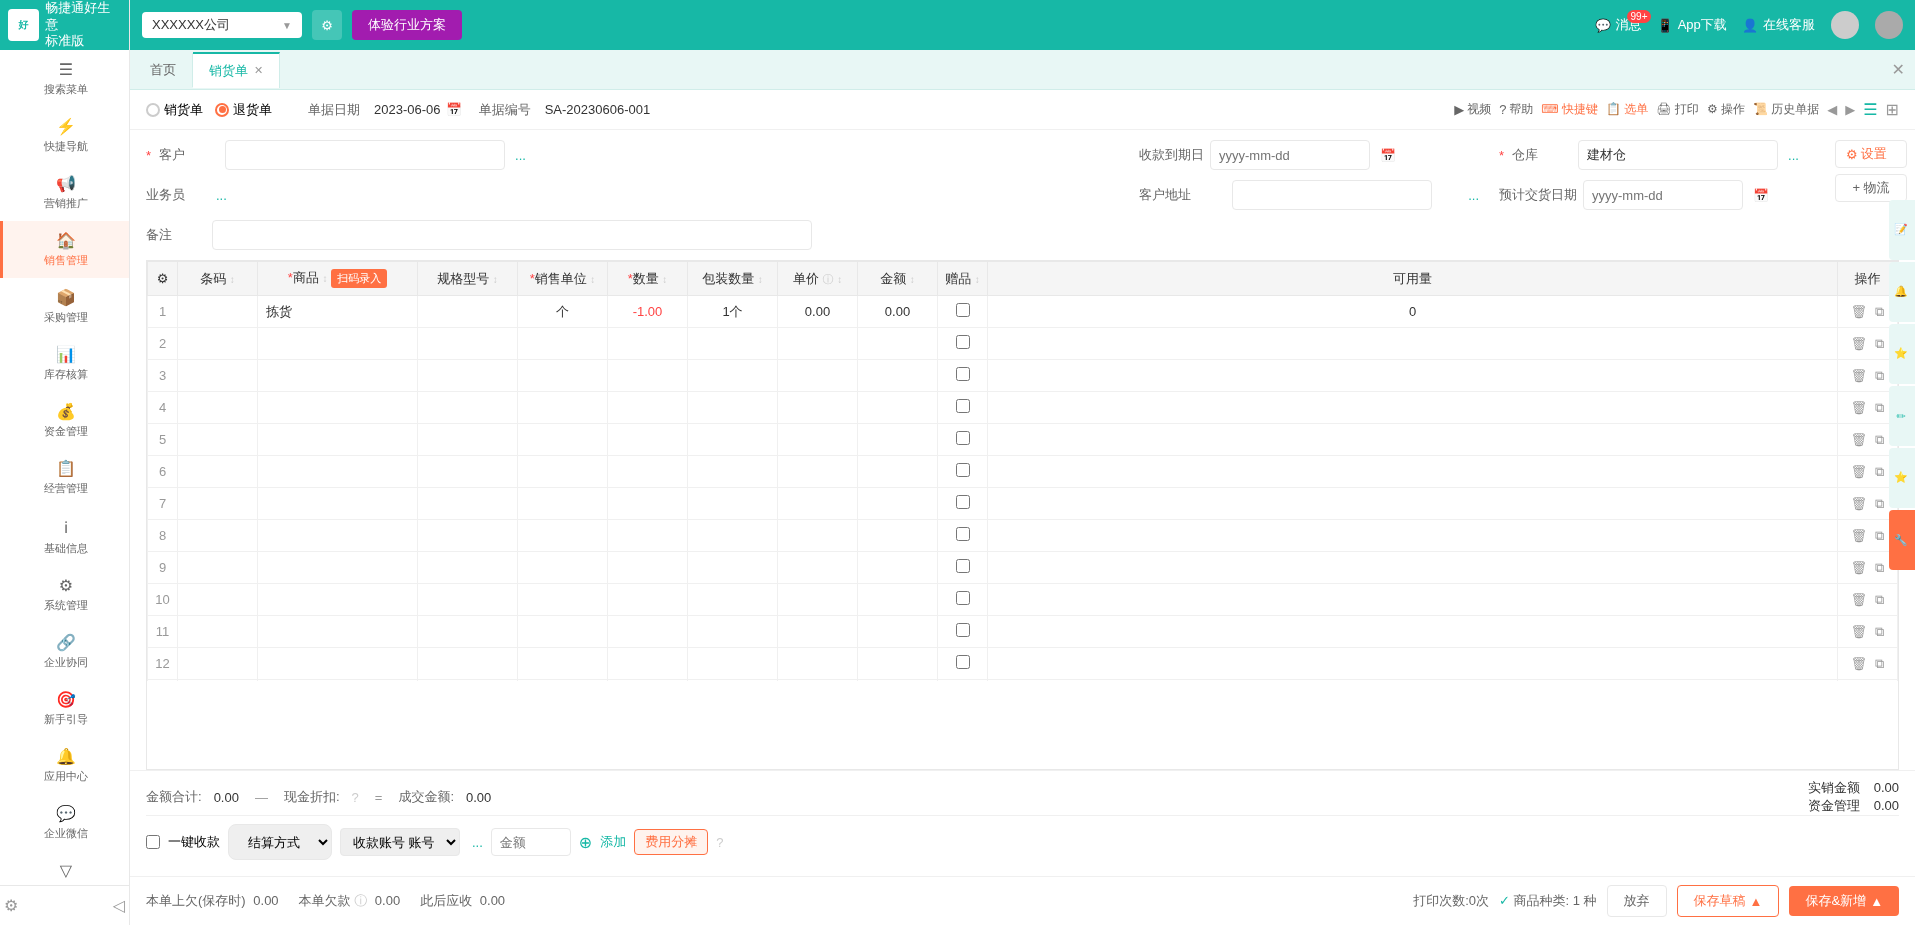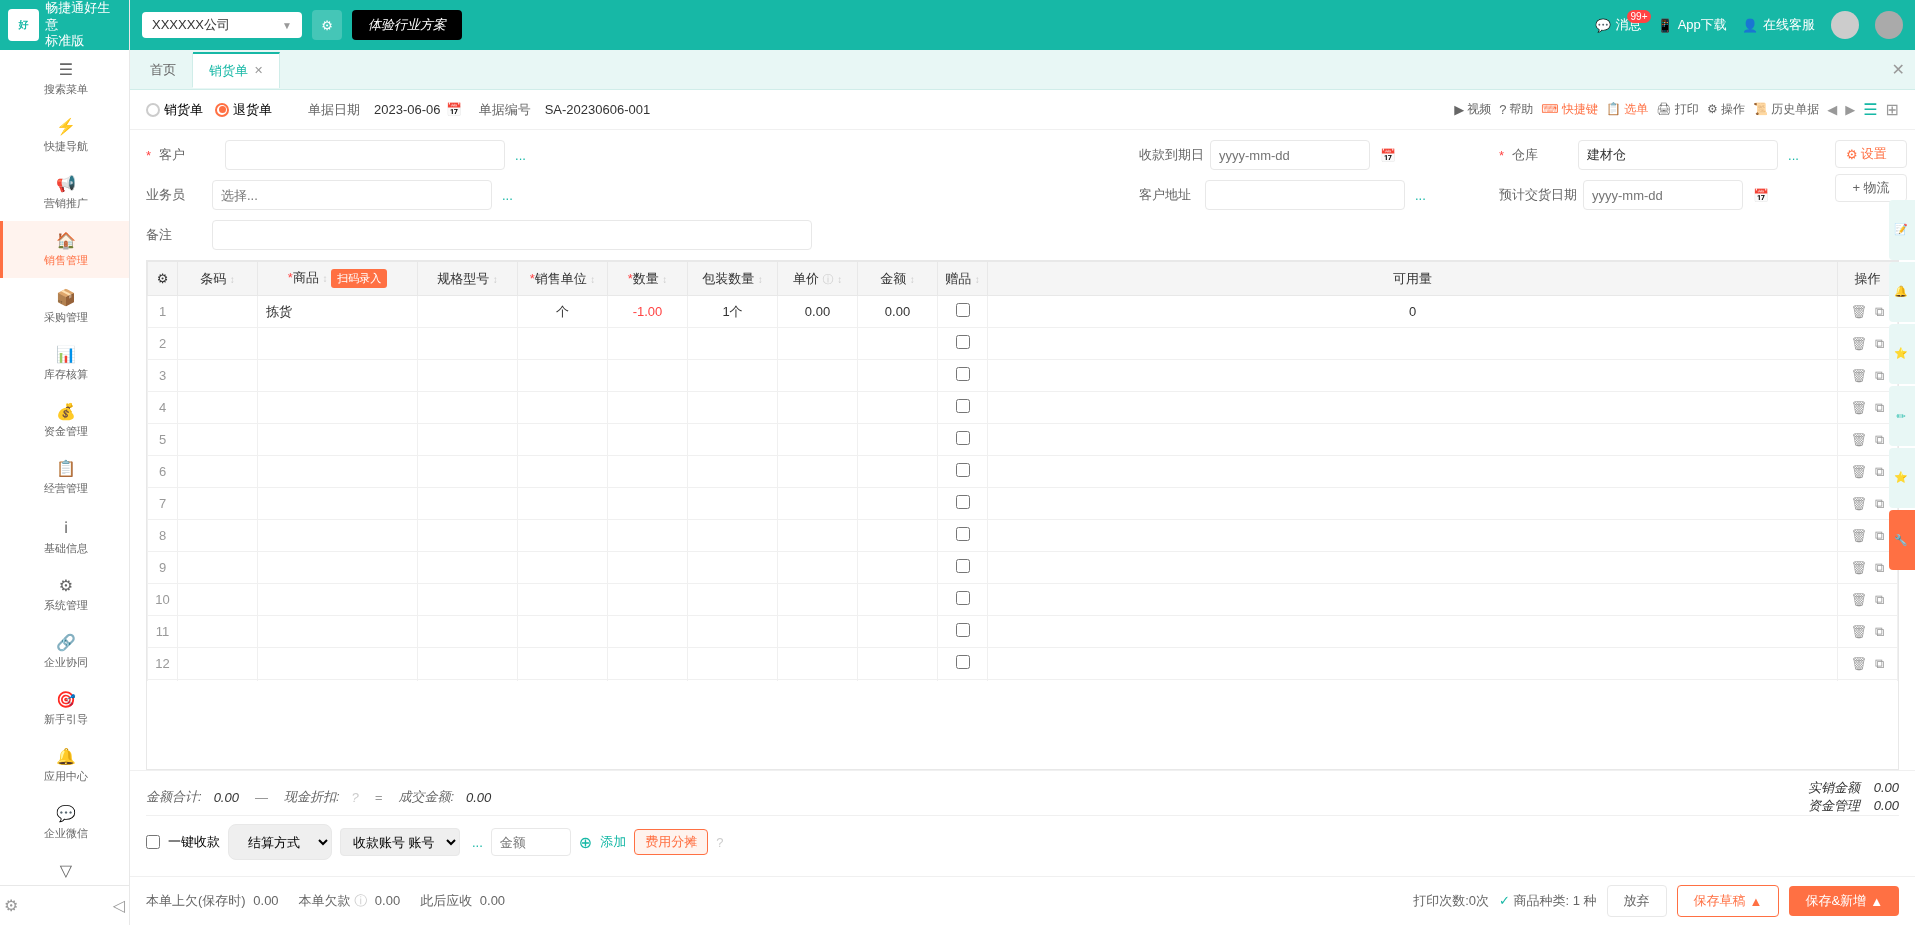--- a/index.html
+++ b/index.html
@@ -19,21 +19,21 @@
 
     
     .main-area { flex: 1; display: flex; flex-direction: column; height: 925px; }
 
     
     .topbar { height: 50px; background: #17b8a6; display: flex; align-items: center; padding: 0 12px; gap: 10px; }
     .company-selector { background: #fff; border-radius: 4px; padding: 4px 10px; display: flex; align-items: center; gap: 6px; cursor: pointer; min-width: 160px; }
     .company-name { flex: 1; font-size: 13px; color: #333; }
     .company-arrow { color: #999; font-size: 10px; }
     .settings-btn { width: 30px; height: 30px; background: rgba(255,255,255,0.2); border-radius: 4px; display: flex; align-items: center; justify-content: center; cursor: pointer; color: #fff; }
-    .trial-btn { background: #000000; color: #fff; border: none; border-radius: 4px; padding: 6px 16px; cursor: pointer; font-size: 13px; font-style: italic; }
+    .trial-btn { background: #a21caf; color: #fff; border: none; border-radius: 4px; padding: 6px 16px; cursor: pointer; font-size: 13px; }
     .topbar-right { margin-left: auto; display: flex; align-items: center; gap: 16px; color: #fff; }
     .topbar-right-item { display: flex; align-items: center; gap: 4px; cursor: pointer; font-size: 12px; position: relative; }
     .badge { background: #ff4444; color: #fff; border-radius: 8px; padding: 1px 4px; font-size: 10px; position: absolute; top: -6px; right: -10px; }
     .avatar { width: 28px; height: 28px; background: #ccc; border-radius: 50%; }
 
     
     .tabbar { height: 40px; background: #e8f7f5; display: flex; align-items: center; padding: 0 0 0 4px; border-bottom: 1px solid #d0ede9; }
     .tab { padding: 8px 16px; cursor: pointer; color: #666; font-size: 13px; display: flex; align-items: center; gap: 6px; border-right: 1px solid #d0ede9; }
     .tab.active { background: #fff; color: #17b8a6; border-top: 2px solid #17b8a6; }
     .tab-close { color: #999; font-size: 11px; cursor: pointer; }
@@ -74,21 +74,21 @@
     thead th { background: #f5f5f5; border: 1px solid #e8e8e8; padding: 7px 6px; text-align: center; color: #333; font-weight: 500; white-space: nowrap; position: sticky; top: 0; }
     tbody td { border: 1px solid #f0f0f0; padding: 6px 6px; text-align: center; color: #333; height: 32px; }
     .row-num { color: #999; }
     .neg-value { color: #ff4444; }
     .scan-btn { background: #ff7043; color: #fff; border: none; border-radius: 3px; padding: 2px 6px; font-size: 11px; cursor: pointer; }
     .sort-icon { color: #ccc; font-size: 10px; cursor: pointer; }
     .checkbox { width: 14px; height: 14px; border: 1px solid #ccc; border-radius: 2px; cursor: pointer; }
 
     
     .form-footer { padding: 8px 16px; border-top: 1px solid #f0f0f0; }
-    .amount-row { display: flex; align-items: center; gap: 12px; color: #333; font-style: italic; }
+    .amount-row { display: flex; align-items: center; gap: 12px; color: #333; }
     .amount-label { color: #666; }
     .amount-value { color: #333; font-weight: 500; }
     .payment-row { display: flex; align-items: center; gap: 8px; padding: 8px 0; border-top: 1px solid #f0f0f0; }
     .payment-checkbox { width: 14px; height: 14px; border: 1px solid #ccc; }
     .expense-btn { background: #fff3ee; border: 1px solid #ff7043; border-radius: 4px; padding: 3px 10px; color: #ff7043; cursor: pointer; }
     .bottom-bar { display: flex; align-items: center; justify-content: space-between; padding: 8px 16px; border-top: 1px solid #f0f0f0; background: #fff; }
     .bottom-info { display: flex; align-items: center; gap: 20px; color: #666; }
     .bottom-actions { display: flex; align-items: center; gap: 10px; }
     .btn-discard { border: 1px solid #e8e8e8; background: #fff; border-radius: 4px; padding: 6px 16px; color: #666; cursor: pointer; }
     .btn-draft { border: 1px solid #ff7043; background: #fff; border-radius: 4px; padding: 6px 16px; color: #ff7043; cursor: pointer; display: flex; align-items: center; gap: 4px; }
@@ -281,24 +281,23 @@
             <div class="form-field" style="flex:0 0 320px;margin-left:20px;">
               <span class="field-required">*</span>
               <span class="field-label">仓库</span>
               <input class="field-input" style="max-width: 200px;" value="建材仓">
               <span class="field-dots">...</span>
             </div>
           </div>
           <div class="form-row">
             <div class="form-field">
               <span class="field-label">业务员</span>
-              <input class="field-input" placeholder="选择..." style="max-width: 280px;">
               <span class="field-dots">...</span>
             </div>
-            <div class="form-field" style="flex:0 0 340px;margin-left:32px;">
+            <div class="form-field" style="flex:0 0 340px;margin-left:32px;justify-content:space-between;">
               <span class="field-label">客户地址</span>
               <input class="field-input" style="max-width: 200px;">
               <span class="field-dots">...</span>
             </div>
             <div class="form-field" style="flex:0 0 320px;margin-left:20px;">
               <span class="field-label">预计交货日期</span>
               <input class="field-input" placeholder="yyyy-mm-dd" style="max-width: 160px;">
               <span class="field-calendar">📅</span>
             </div>
           </div>

